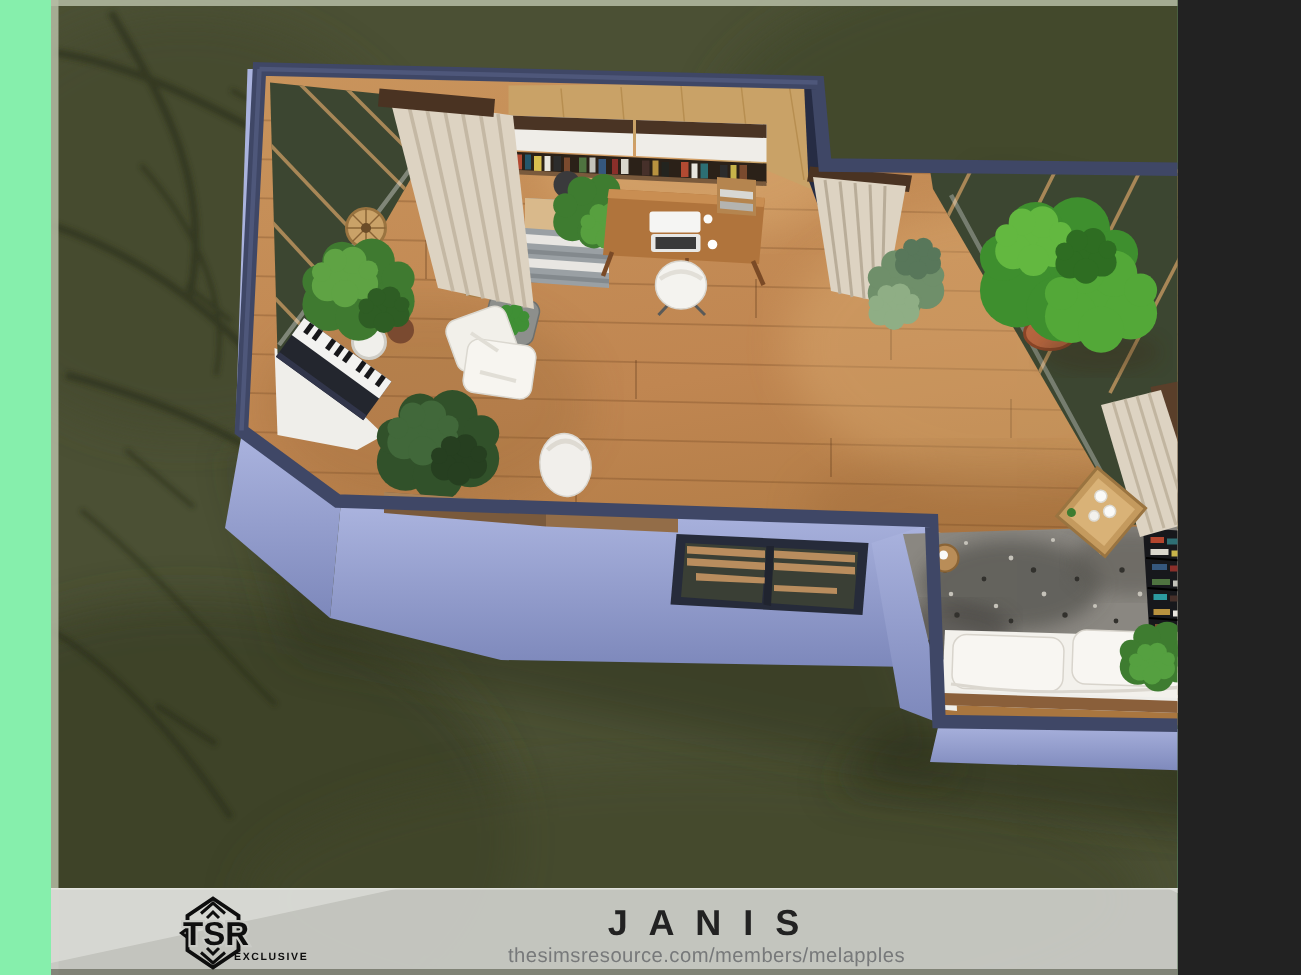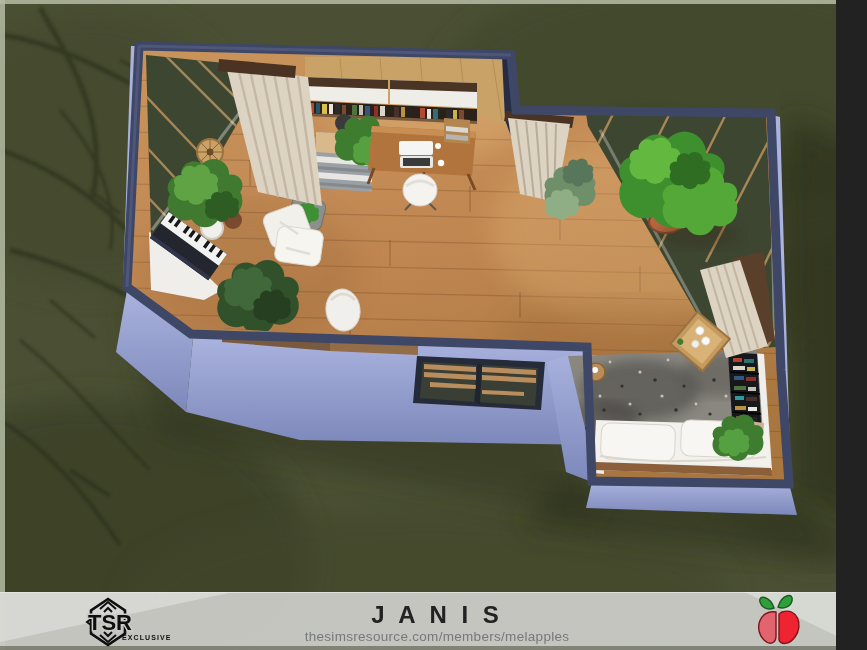--- a/index.html
+++ b/index.html
@@ -1,17 +1,17 @@
 <!DOCTYPE html>
 <html><head>
 <meta charset="utf-8">
 <style>
   html,body{margin:0;padding:0;background:#222;}
-  .stage{position:relative;width:836px;height:650px;overflow:hidden;
-         font-family:"Liberation Sans",sans-serif;background:#eab308;}
+  .stage{position:relative;width:751px;height:650px;overflow:hidden;
+         font-family:"Liberation Sans",sans-serif;background:#86efac;padding-left:34px;}
   svg{display:block}
   text{font-family:"Liberation Sans",sans-serif;}
   .t-title{font-weight:700;letter-spacing:4px;font-size:24px;}
   .t-url{font-size:13.5px;letter-spacing:.3px;}
   .t-tsr{font-weight:800;font-size:22px;paint-order:stroke;stroke:#cacbc6;stroke-width:3px;}
   .t-excl{font-weight:700;font-size:7px;letter-spacing:1.1px;}
 </style>
 </head>
 <body>
 

